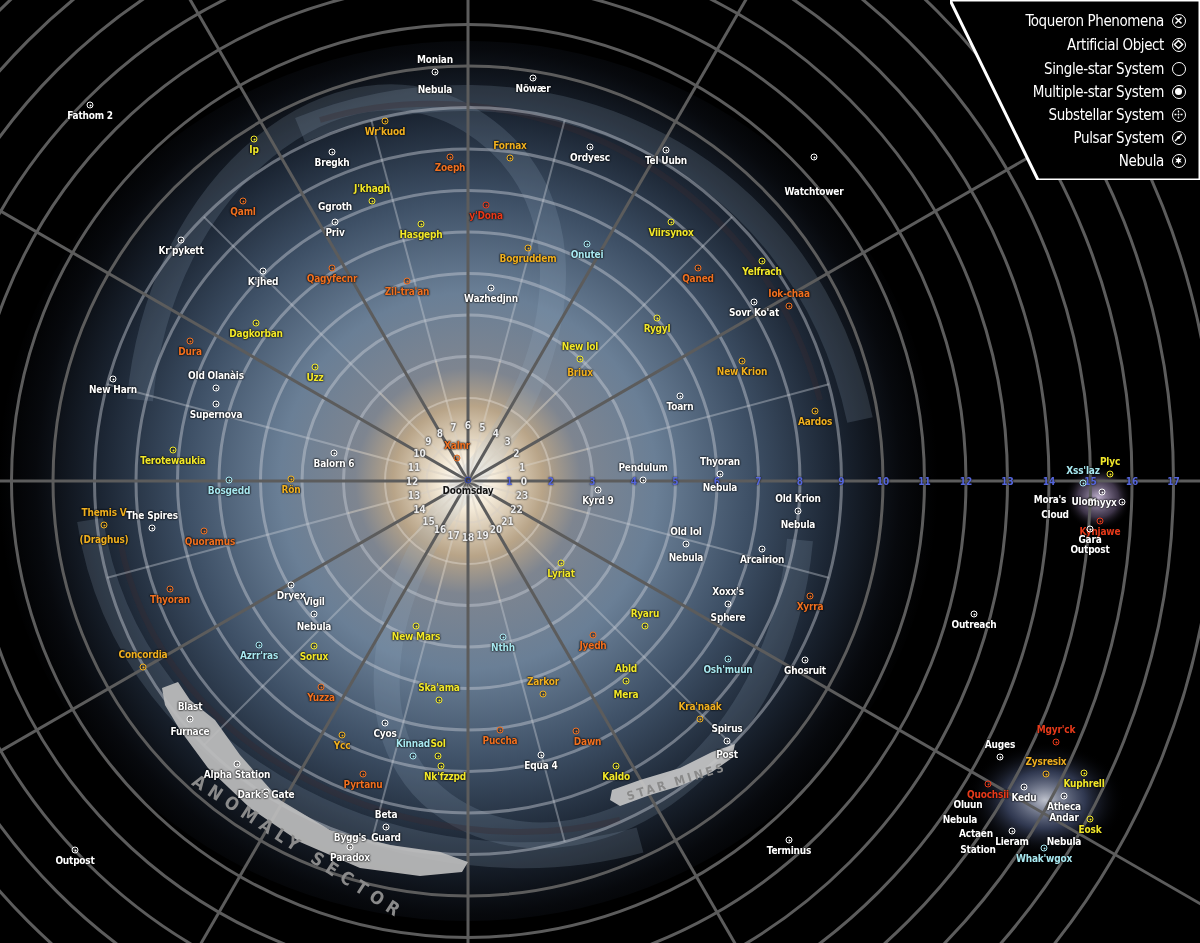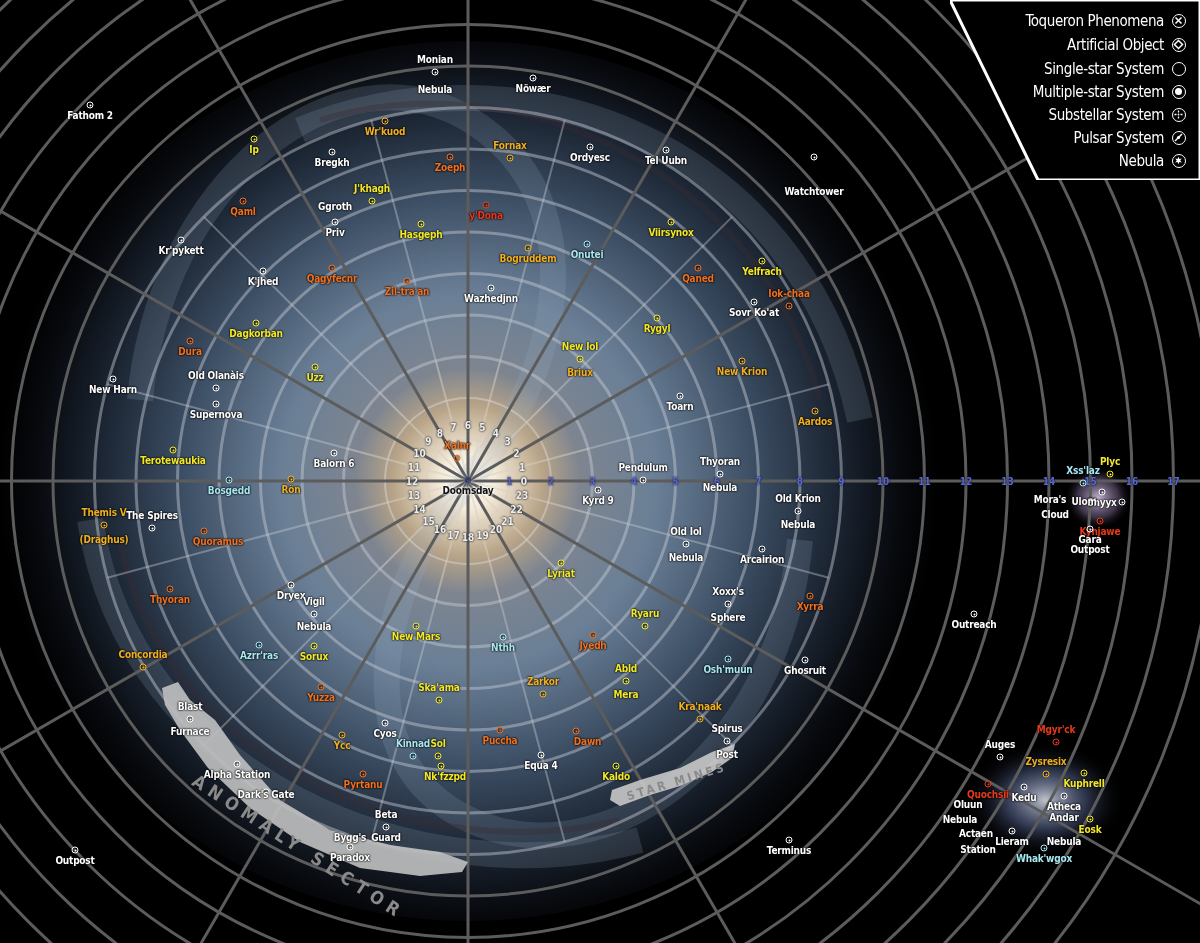--- a/index.html
+++ b/index.html
@@ -277,21 +277,21 @@
     <span class="marker" style="color: rgb(255, 255, 255); left: 598px; top: 495px;">Kyrd 9</span>
     <span class="dot" style="left: 798px; top: 511px; color: rgb(255, 255, 255);"></span>
     <span class="marker" style="color: rgb(255, 255, 255); left: 798px; top: 493px;">Old Krion</span>
     <span class="marker" style="color: rgb(255, 255, 255); left: 798px; top: 519px;">Nebula</span>
     <span class="dot" style="left: 104px; top: 525px; color: rgb(240, 176, 32);"></span>
     <span class="marker" style="color: rgb(240, 176, 32); left: 104px; top: 507px;">Themis V</span>
     <span class="marker" style="color: rgb(240, 176, 32); left: 104px; top: 534px;">(Draghus)</span>
     <span class="dot" style="left: 152px; top: 528px; color: rgb(255, 255, 255);"></span>
     <span class="marker" style="color: rgb(255, 255, 255); left: 152px; top: 510px;">The Spires</span>
     <span class="dot" style="left: 204px; top: 531px; color: rgb(240, 112, 32);"></span>
-    <span class="marker" style="color: rgb(240, 112, 32); left: 204px; top: 536px; padding-left: 28px;">Quoramus</span>
+    <span class="marker" style="color: rgb(240, 112, 32); left: 196px; top: 536px; padding-left: 28px;">Quoramus</span>
     <span class="dot" style="left: 686px; top: 544px; color: rgb(255, 255, 255);"></span>
     <span class="marker" style="color: rgb(255, 255, 255); left: 686px; top: 526px;">Old Iol</span>
     <span class="marker" style="color: rgb(255, 255, 255); left: 686px; top: 552px;">Nebula</span>
     <span class="dot" style="left: 762px; top: 549px; color: rgb(255, 255, 255);"></span>
     <span class="marker" style="color: rgb(255, 255, 255); left: 762px; top: 554px;">Arcairion</span>
     <span class="dot" style="left: 561px; top: 563px; color: rgb(242, 232, 42);"></span>
     <span class="marker" style="color: rgb(242, 232, 42); left: 561px; top: 568px;">Lyriat</span>
     <span class="dot" style="left: 170px; top: 589px; color: rgb(240, 112, 32);"></span>
     <span class="marker" style="color: rgb(240, 112, 32); left: 170px; top: 594px;">Thyoran</span>
     <span class="dot" style="left: 291px; top: 585px; color: rgb(255, 255, 255);"></span>

